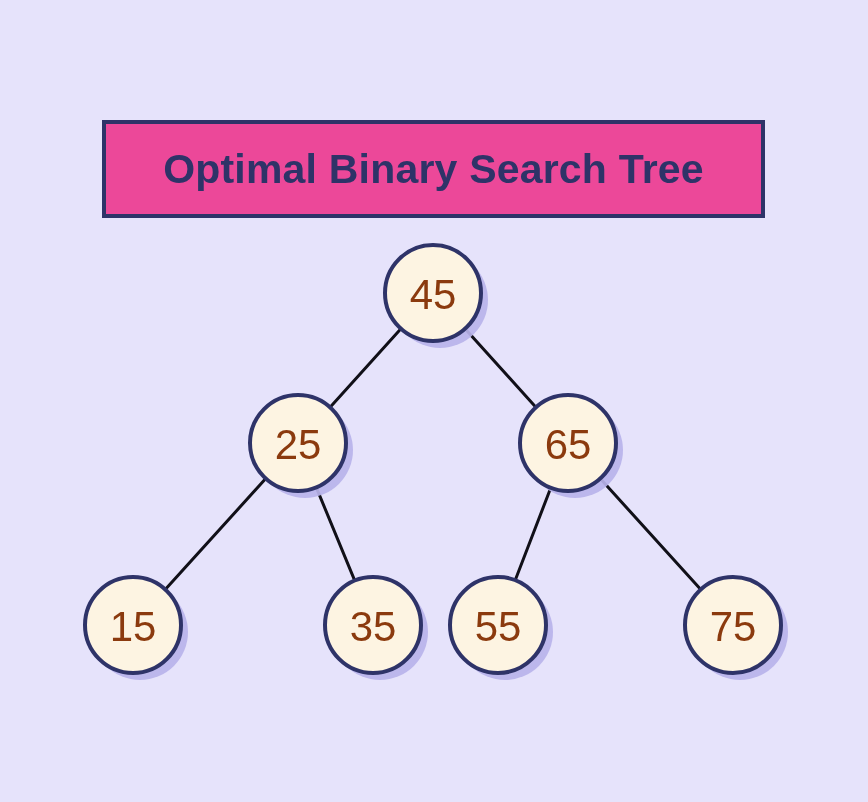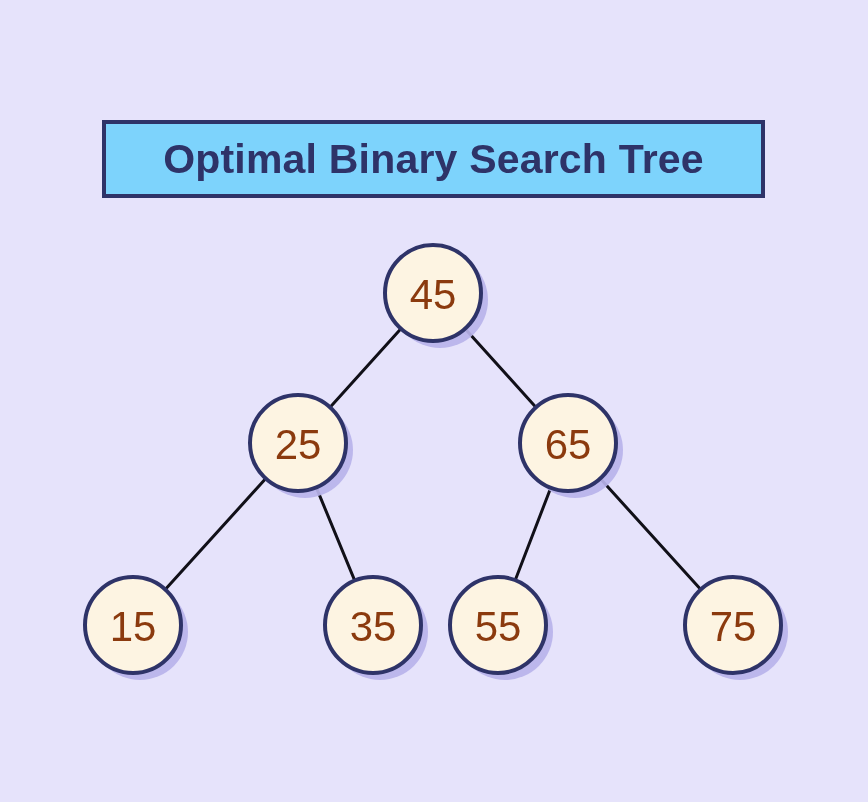--- a/index.html
+++ b/index.html
@@ -17,23 +17,23 @@
     position: relative;
     width: 868px;
     height: 802px;
   }
   
   #title-box {
     position: absolute;
     left: 102px;
     top: 120px;
     width: 663px;
-    height: 78px;
+    height: 98px;
     box-sizing: border-box;
-    background: #7dd3fc;
+    background: #ec4899;
     border: 4px solid #2e3368;
     display: flex;
     align-items: center;
     justify-content: center;
   }
   #title-text {
     color: #2e3368;
     font-size: 41px;
     font-weight: bold;
     letter-spacing: 0.2px;

